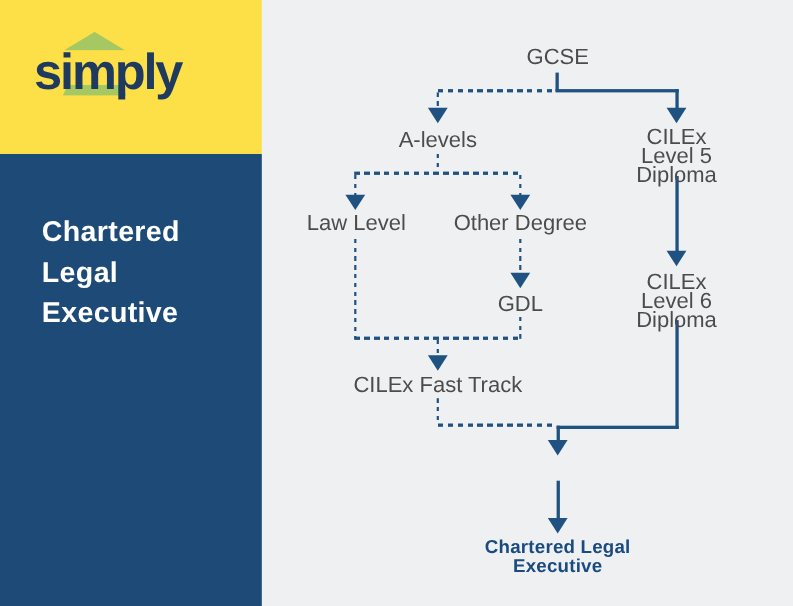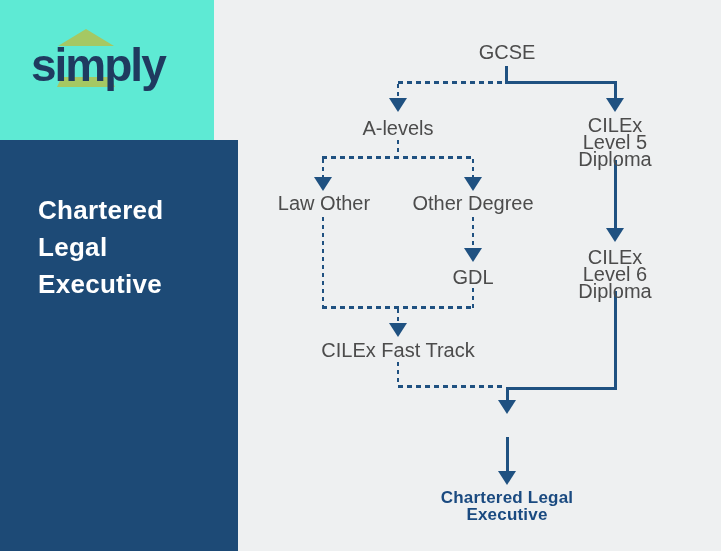--- a/index.html
+++ b/index.html
@@ -3,21 +3,21 @@
 <meta charset="utf-8">
 <style>
   html,body { margin:0; padding:0; background:#fff; }
   .canvas {
     position:relative; width:721px; height:551px; overflow:hidden;
     background:var(--background,#eef0f1);
     font-family:"Liberation Sans","DejaVu Sans",sans-serif;
   }
 
   
-  .logo-card { position:absolute; left:0; top:0; width:214px; height:140px; background:#5eead4; }
+  .logo-card { position:absolute; left:0; top:0; width:238px; height:140px; background:#fde047; }
   .logo-roof {
     position:absolute; left:58px; top:29px; width:56px; height:17px;
     background:var(--logo_green,#a5c863);
     clip-path:polygon(50% 0%,100% 100%,0% 100%);
   }
   .logo-base {
     position:absolute; left:57px; top:77px; width:58px; height:10px;
     background:var(--logo_green,#a5c863);
     clip-path:polygon(8% 0%,92% 0%,100% 100%,0% 100%);
   }
@@ -104,21 +104,21 @@
     <div class="arr" style="left:464px;top:248px"></div>
     <div class="vd" style="left:472px;top:288px;height:20px"></div>
     <div class="hd" style="left:322px;top:306px;width:153px"></div>
     <div class="vd" style="left:397px;top:309px;height:15px"></div>
     <div class="arr" style="left:389px;top:323px"></div>
     <div class="vd" style="left:397px;top:362px;height:24px"></div>
     <div class="hd" style="left:398px;top:385px;width:104px"></div>
 
     <div class="node" style="left:507px;top:44px">GCSE</div>
     <div class="node" style="left:398px;top:120px">A-levels</div>
-    <div class="node" style="left:324px;top:195px">Law Other</div>
+    <div class="node" style="left:324px;top:195px">Law Level</div>
     <div class="node" style="left:473px;top:195px">Other Degree</div>
     <div class="node" style="left:473px;top:269px">GDL</div>
     <div class="node" style="left:398px;top:342px">CILEx Fast Track</div>
     <div class="node" style="left:615px;top:117px">CILEx Level 5
 Diploma</div>
     <div class="node" style="left:615px;top:249px">CILEx Level 6
 Diploma</div>
     <div class="node final" style="left:507px;top:489px">Chartered Legal Executive</div>
   </div>
 

